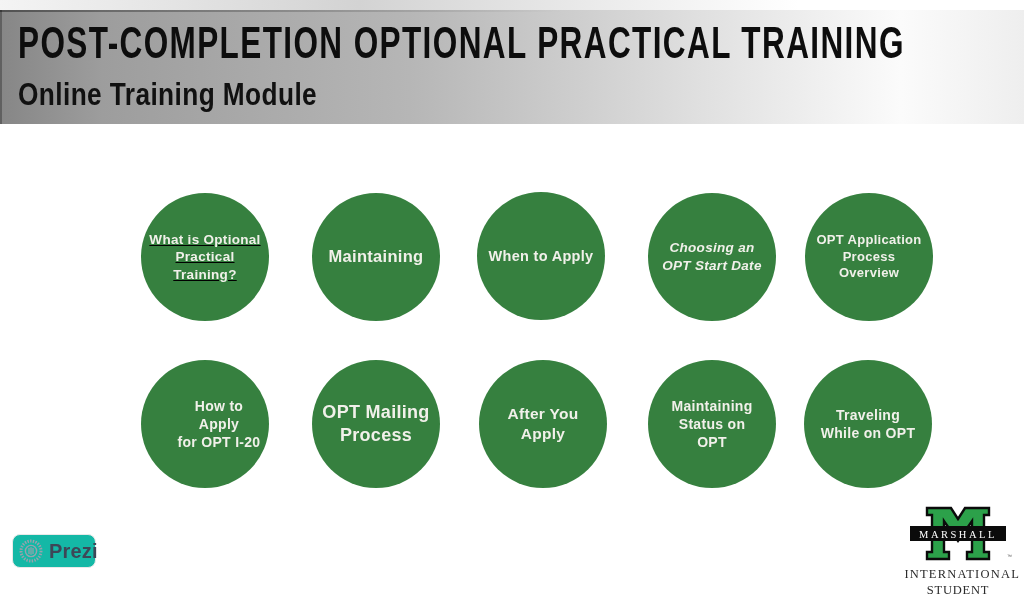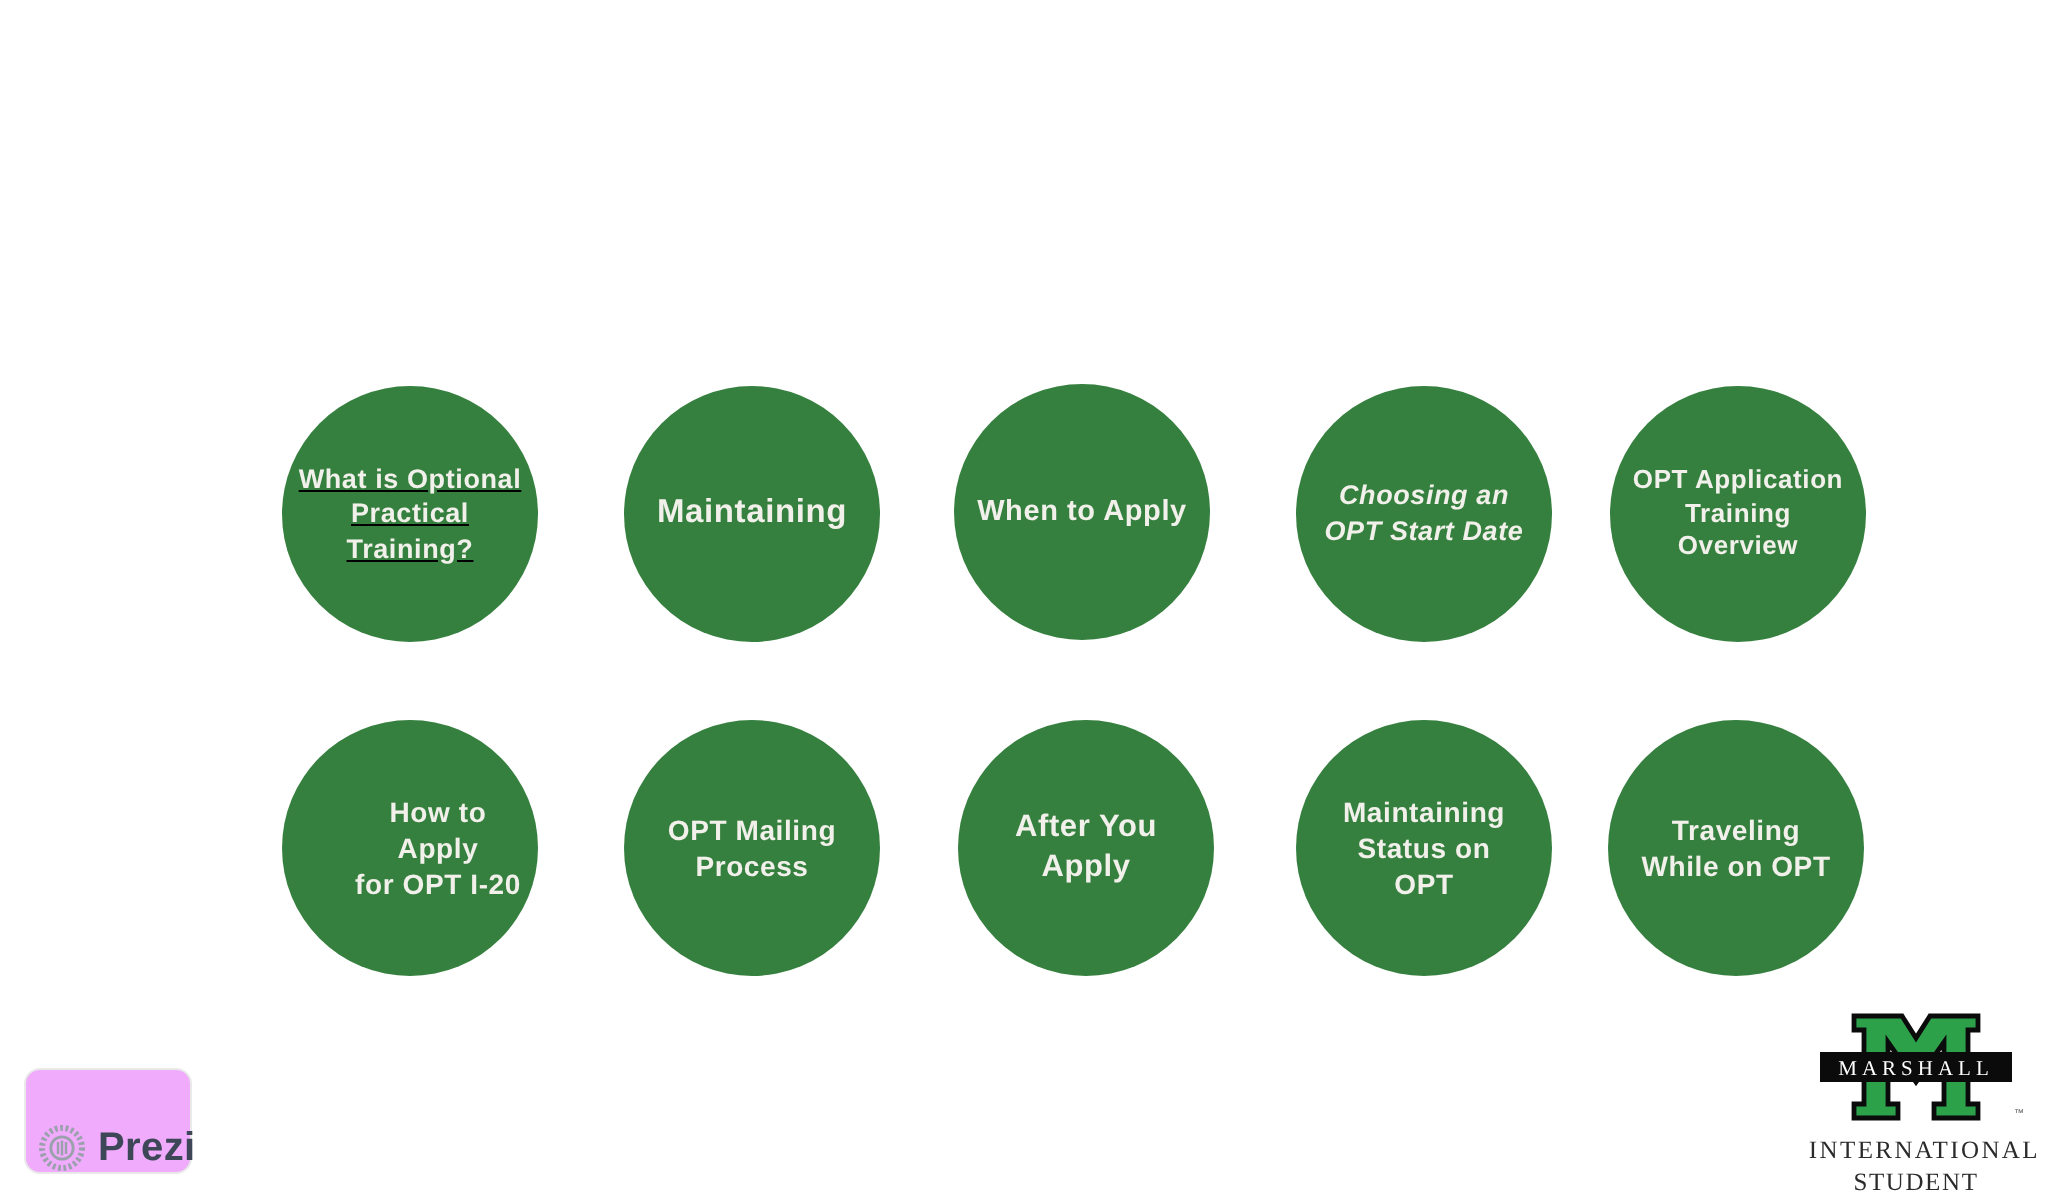--- a/index.html
+++ b/index.html
@@ -30,62 +30,69 @@
        background:#36803F;display:flex;align-items:center;justify-content:center;
        text-align:center;cursor:pointer;}
   .clabel{color:#F1F0EA;font-weight:bold;white-space:pre-line;
        line-height:1.3;letter-spacing:.3px;padding:0 6px;}
   .c1{left:141px;top:193px;text-decoration:underline;}  .c1 .clabel{font-size:13.5px;}
   .c2{left:312px;top:193px;}  .c2 .clabel{font-size:16.5px;}
   .c3{left:477px;top:192px;}  .c3 .clabel{font-size:14.5px;}
   .c4{left:648px;top:193px;font-style:italic;}  .c4 .clabel{font-size:13.5px;}
   .c5{left:805px;top:193px;}  .c5 .clabel{font-size:13px;}
   .c6{left:141px;top:360px;}  .c6 .clabel{font-size:14px;margin-left:28px;}
-  .c7{left:312px;top:360px;}  .c7 .clabel{font-size:14px;}
+  .c7{left:312px;top:360px;}  .c7 .clabel{font-size:18px;}
   .c8{left:479px;top:360px;}  .c8 .clabel{font-size:15.5px;}
   .c9{left:648px;top:360px;}  .c9 .clabel{font-size:14px;}
   .c10{left:804px;top:360px;} .c10 .clabel{font-size:14px;}
 
   
-  .prezi{position:absolute;left:12px;top:534px;width:84px;height:53px;
-       background:#f0abfc;border:1px solid #e9e9e9;border-radius:8px;
-       display:flex;align-items:flex-end;gap:6px;padding:0 6px;box-sizing:border-box;
+  .prezi{position:absolute;left:12px;top:534px;width:84px;height:34px;
+       background:#14b8a6;border:1px solid #e9e9e9;border-radius:8px;
+       display:flex;align-items:center;gap:6px;padding:0 6px;box-sizing:border-box;
        text-decoration:none;cursor:pointer;}
   .prezi-text{font-size:20px;font-weight:600;color:#3d4757;letter-spacing:.2px;}
 
   
   .marshall{position:absolute;right:4px;top:506px;width:124px;text-align:center;}
   .m-lines{font-family:"Liberation Serif", serif;color:#2b2b2b;}
   .m-line1{font-size:12.5px;letter-spacing:1.2px;margin-top:1px;text-align:right;}
   .m-line2{font-size:12.5px;letter-spacing:.8px;margin-top:1px;}
 </style>
 </head>
 <body>
 
 <div class="stage">
 
+  <header class="hdr">
+    <div class="hdr-top-strip"></div>
+    <div class="hdr-band">
+      <h1>POST-COMPLETION OPTIONAL PRACTICAL TRAINING</h1>
+      <h2>Online Training Module</h2>
+    </div>
+  </header>
 
   <main>
     <div class="circle c1">
       <span class="clabel">What is Optional
 Practical Training?</span>
     </div>
     <div class="circle c2">
       <span class="clabel">Maintaining</span>
     </div>
     <div class="circle c3">
       <span class="clabel">When to Apply</span>
     </div>
     <div class="circle c4">
       <span class="clabel">Choosing an
 OPT Start Date</span>
     </div>
     <div class="circle c5">
       <span class="clabel">OPT Application
-Training
+Process
 Overview</span>
     </div>
     <div class="circle c6">
       <span class="clabel">How to Apply
 for OPT I-20</span>
     </div>
     <div class="circle c7">
       <span class="clabel">OPT Mailing
 Process</span>
     </div>

